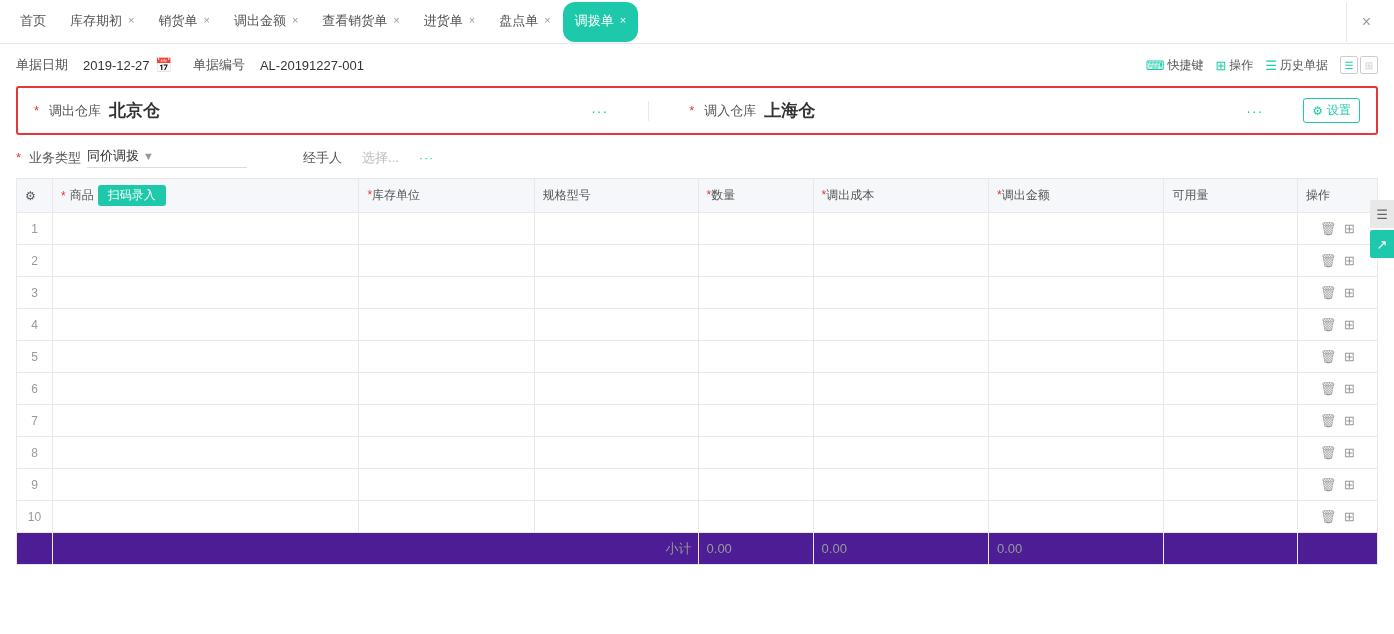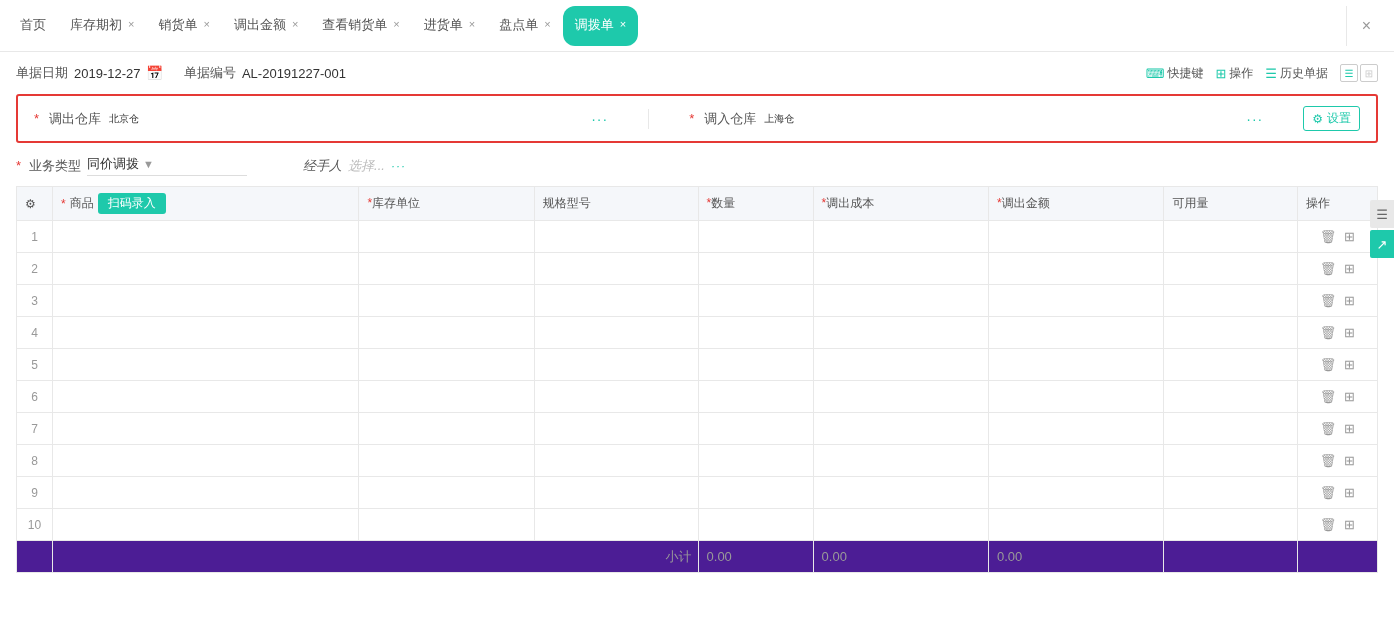--- a/index.html
+++ b/index.html
@@ -4,21 +4,21 @@
   <style>
     * { box-sizing: border-box; margin: 0; padding: 0; }
     body { font-family: -apple-system, "Microsoft YaHei", sans-serif; font-size: 13px; color: #333; background: #fff; overflow: hidden; }
 
     
     .tab-bar {
       display: flex;
       align-items: center;
       border-bottom: 1px solid #e8e8e8;
       background: #fff;
-      height: 52px;
+      height: 44px;
       padding: 0 8px;
     }
     .tab-item {
       display: flex;
       align-items: center;
       padding: 0 12px;
       height: 40px;
       cursor: pointer;
       font-size: 13px;
       color: #555;
@@ -67,21 +67,21 @@
       align-items: center;
       gap: 20px;
     }
     .form-field {
       display: flex;
       align-items: center;
       gap: 6px;
       text-align: center;
     }
     .form-label { color: #555; font-size: 13px; }
-    .form-value { font-size: 13px; color: #333; }
+    .form-value { font-size: 13px; color: #333; margin-left: 9px; }
     .calendar-icon {
       color: #1ec9ab;
       cursor: pointer;
       font-size: 14px;
     }
     .toolbar-right {
       margin-left: auto;
       display: flex;
       align-items: center;
       gap: 12px;
@@ -122,21 +122,21 @@
       gap: 40px;
     }
     .warehouse-field {
       display: flex;
       align-items: center;
       gap: 8px;
       flex: 1;
     }
     .required-star { color: #e53935; margin-right: 2px; }
     .warehouse-label { color: #555; }
-    .warehouse-value { color: #333; font-size: 10px; }
+    .warehouse-value { color: #333; font-size: 17px; font-weight: bold; }
     .more-btn {
       color: #1ec9ab;
       cursor: pointer;
       font-size: 14px;
       letter-spacing: 1px;
     }
     .warehouse-divider {
       width: 1px;
       height: 20px;
       background: #e8e8e8;
@@ -161,22 +161,21 @@
       min-width: 160px;
       border-bottom: 1px solid #ddd;
       padding-bottom: 2px;
       cursor: pointer;
     }
     .field-select-value { color: #333; font-size: 13px; }
     .chevron-icon { color: #999; font-size: 11px; }
     .person-field {
       display: flex;
       align-items: center;
-      gap: 6px;
-      font-style: italic;
+      gap: 20px;
     }
     .person-placeholder { color: #bbb; }
 
     
     .data-table {
       width: 100%;
       border-collapse: collapse;
       font-size: 12px;
     }
     .data-table th {

